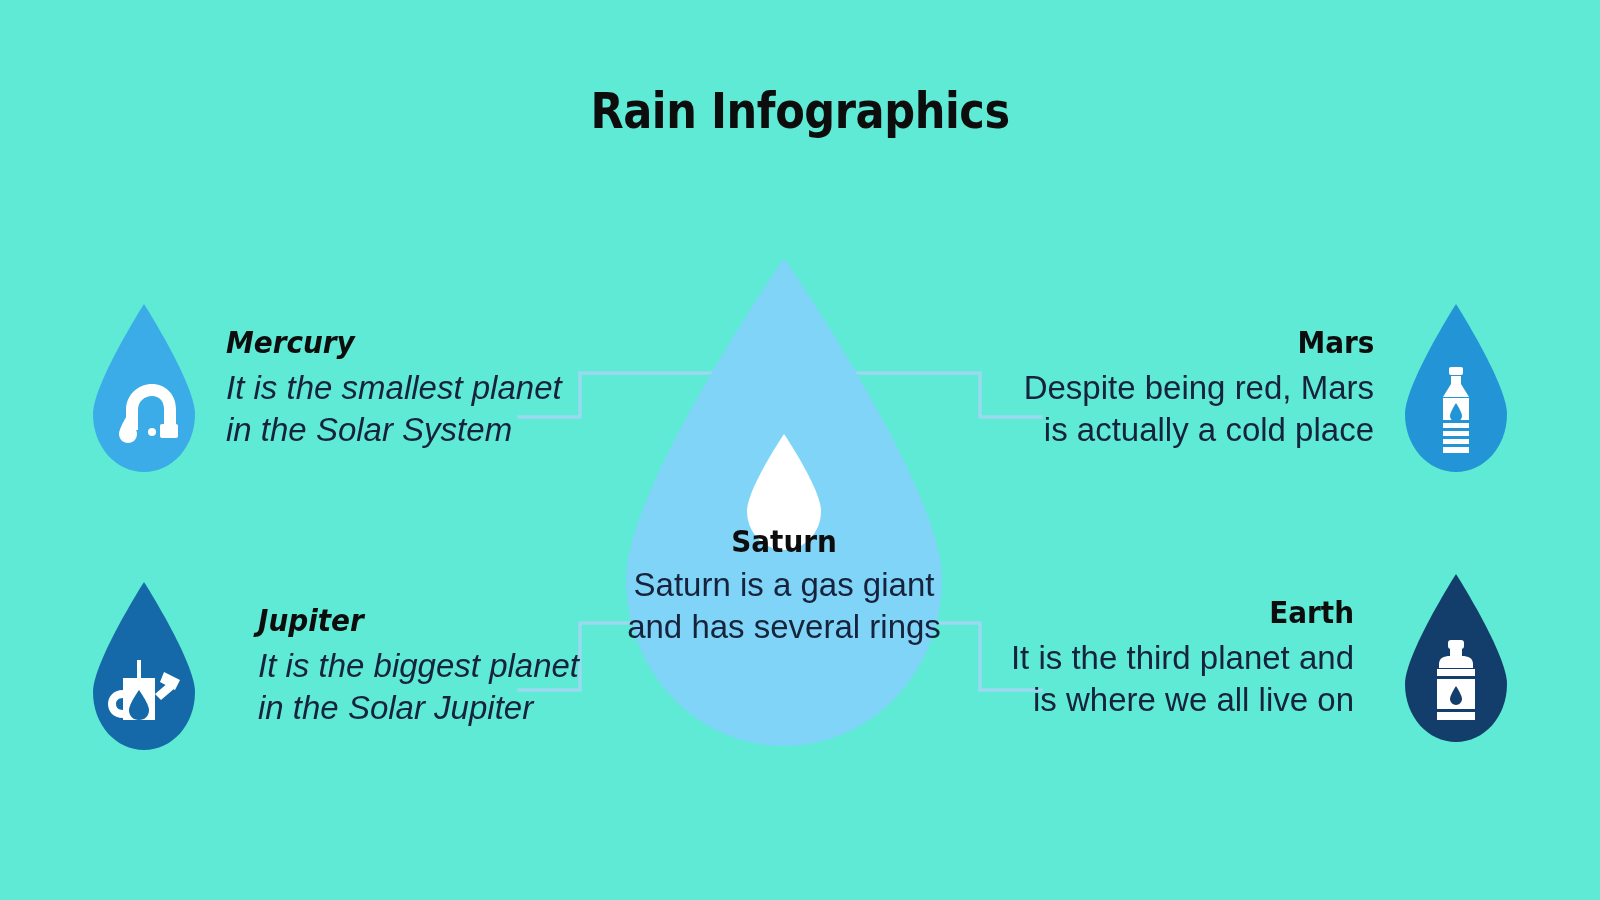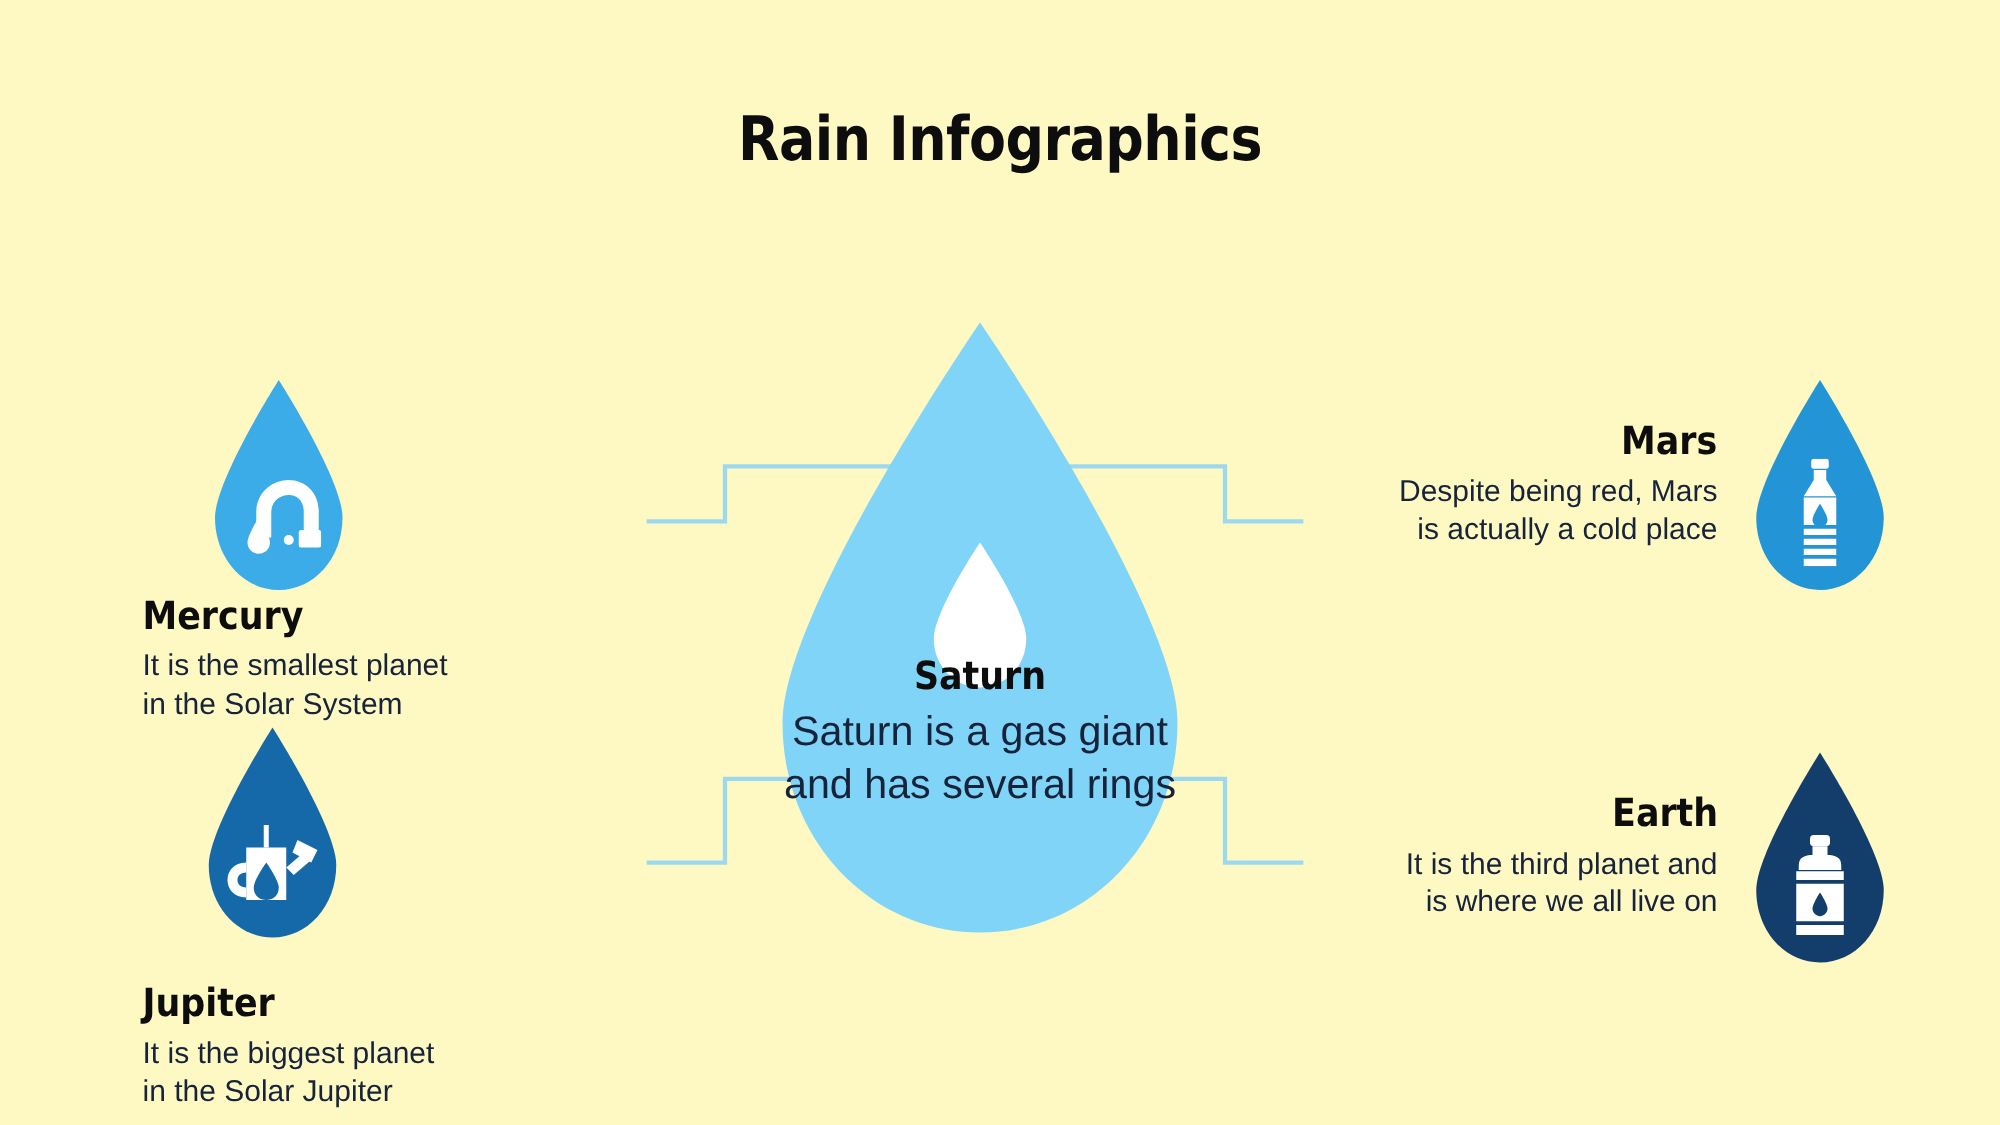--- a/index.html
+++ b/index.html
@@ -12,21 +12,21 @@
     height: 900px;
     overflow: hidden;
     font-family: "Liberation Sans", sans-serif;
     color: #111111;
     position: relative;
   }
   #slide {
     position: relative;
     width: 1600px;
     height: 900px;
-    background: #fef9c3;
+    background: #5eead4;
   }
 
   
   #page-title {
     position: absolute;
     left: 0;
     top: 84px;
     width: 1600px;
     text-align: center;
     font-family: "DejaVu Sans", sans-serif;
@@ -87,21 +87,21 @@
     color: #16233a;
     margin: 0;
   }
 
   
   .side-node {
     position: absolute;
     display: flex;
     align-items: center;
   }
-  .side-node.left  { flex-direction: column; }
+  .side-node.left  { flex-direction: row; font-style: italic; }
   .side-node.right { flex-direction: row-reverse; }
 
   .node-icon-wrap {
     position: relative;
     width: 112px;
     height: 176px;
     flex: 0 0 auto;
   }
   .node-icon-wrap .drop-svg {
     position: absolute;
@@ -131,31 +131,31 @@
     transform: scaleX(0.9);
     margin: 0 0 8px 0;
     line-height: 1.1;
   }
   .side-node.left  .node-copy .node-title { transform-origin: left center; }
   .side-node.right .node-copy .node-title { transform-origin: right center; }
 
   .node-copy .node-desc {
     font-family: "Liberation Sans", sans-serif;
     font-weight: 400;
-    font-size: 24px;
+    font-size: 33px;
     line-height: 1.27;
     color: #16233a;
     margin: 0;
     white-space: pre-line;
   }
 
   #node-mercury { left: 88px;  top: 300px; }
   #node-jupiter { left: 88px;  top: 578px; gap: 32px; }
   #node-mars    { right: 88px; top: 300px; }
-  #node-earth   { right: 88px; top: 598px; }
+  #node-earth   { right: 88px; top: 570px; gap: 20px; }
 </style>
 </head>
 <body>
 
 <div id="slide">
 
   <div id="page-title">Rain Infographics</div>
 
   <svg id="connectors" width="1600" height="900" viewBox="0 0 1600 900" fill="none">
 

